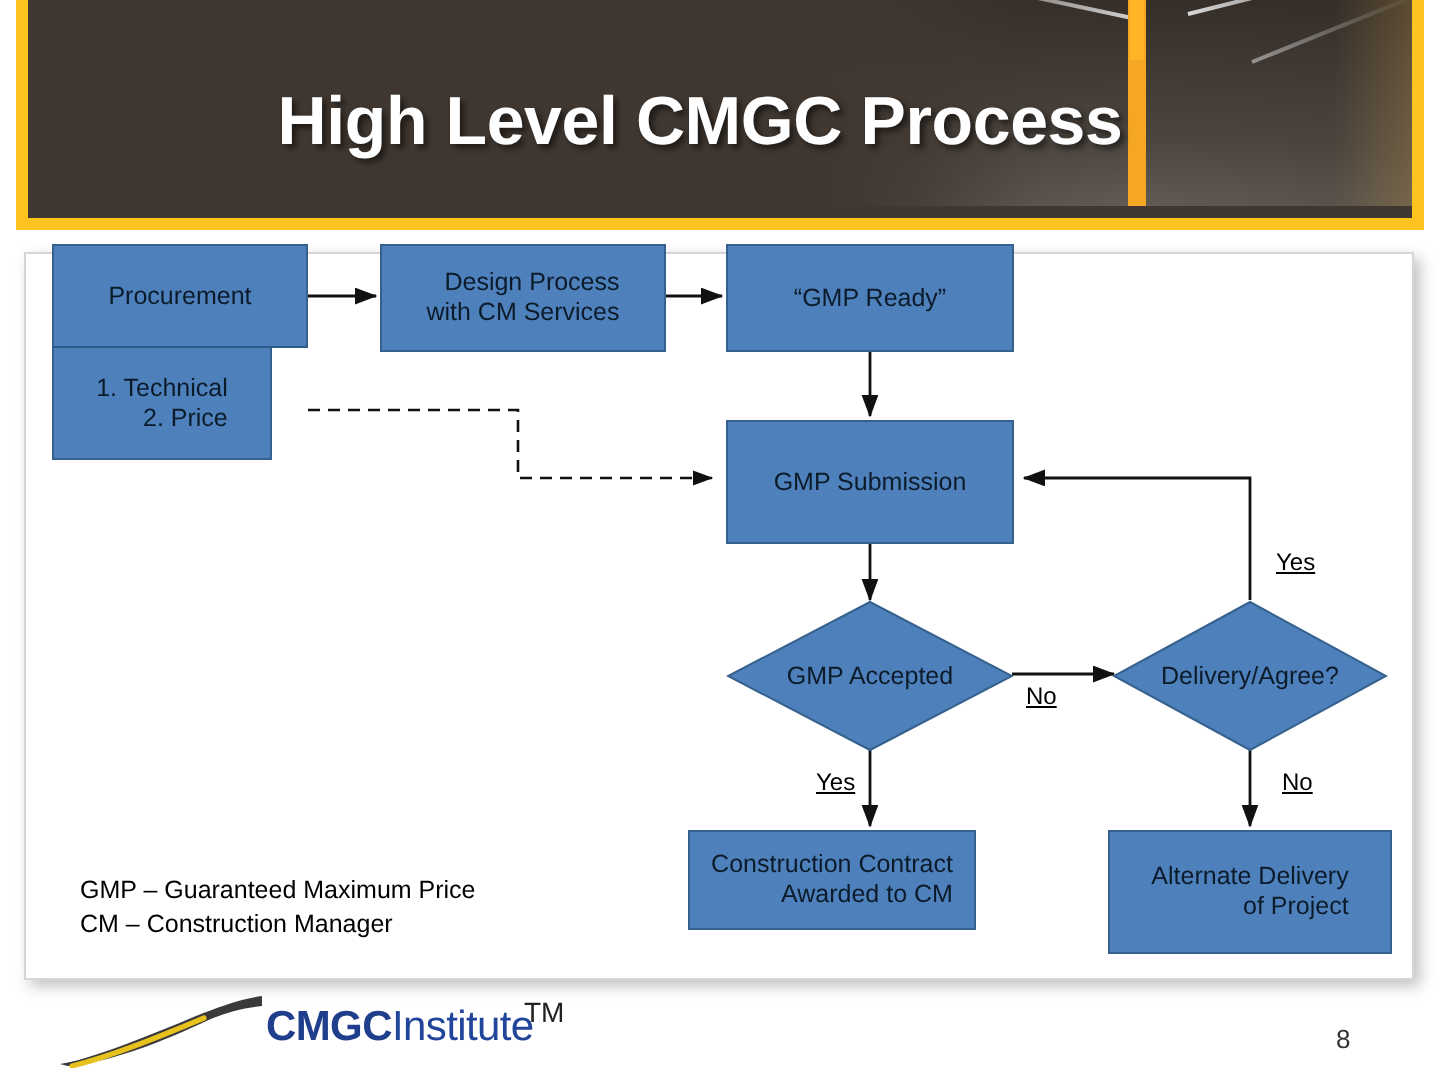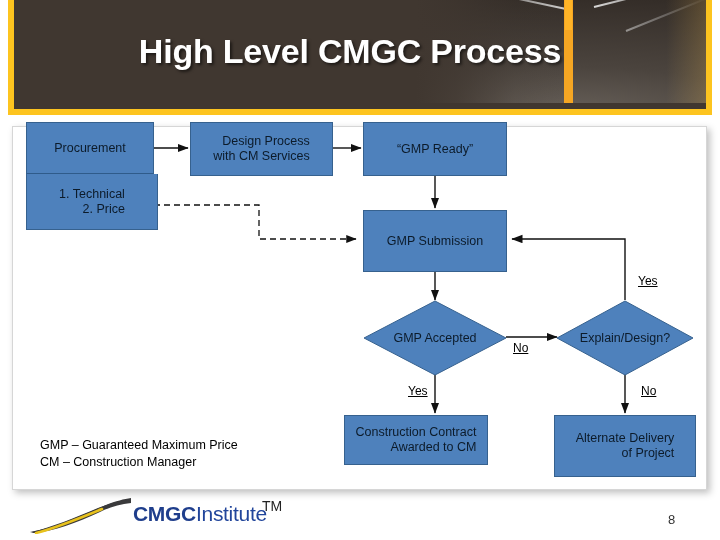--- a/index.html
+++ b/index.html
@@ -47,21 +47,21 @@
   .lane-right2{
     position:absolute;left:210px;top:30px;width:90px;height:2px;
     background:linear-gradient(to left,rgba(255,255,255,0) 0%,rgba(220,220,220,.55) 100%);
     transform:rotate(-22deg);transform-origin:left center;
   }
   .shoulder-glow{
     position:absolute;right:0;top:0;width:40px;height:103px;
     background:linear-gradient(to left,rgba(255,200,90,.20),rgba(0,0,0,0));
   }
   .banner-title{
-    position:absolute;left:0;top:0;width:100%;height:103px;
+    position:absolute;left:0;top:10px;width:100%;height:103px;
     display:flex;align-items:center;justify-content:center;
     color:#ffffff;
     font-size:34px;font-weight:bold;
     letter-spacing:-0.2px;
     text-shadow:2px 2px 3px rgba(0,0,0,.55);
     padding-right:20px;box-sizing:border-box;
     z-index:5;
   }
 
   
@@ -163,21 +163,21 @@
 
       <line x1="625" y1="374" x2="625" y2="413" stroke="#111" stroke-width="1.4" marker-end="url(#arrow)"></line>
 
       <path d="M625,300 L625,239 L512,239" fill="none" stroke="#111" stroke-width="1.4" marker-end="url(#arrow)"></path>
     </svg>
 
     <div class="node" style="left:26px;top:122px;width:128px;height:52px;border-bottom-color:#2F5B8A;">
       <span>Procurement</span>
     </div>
 
-    <div class="node" style="left:26px;top:174px;width:132px;height:56px;border-top:none;white-space:pre-line;">
+    <div class="node" style="left:26px;top:174px;width:110px;height:56px;border-top:none;white-space:pre-line;">
       <span>1. Technical
 2. Price</span>
     </div>
 
     <div class="node" style="left:190px;top:122px;width:143px;height:54px;white-space:pre-line;">
       <span>Design Process
 with CM Services</span>
     </div>
 
     <div class="node" style="left:363px;top:122px;width:144px;height:54px;">
@@ -192,21 +192,21 @@
       <svg width="144" height="76" style="position:absolute;left:0;top:0;">
         <polygon points="72,1 143,38 72,75 1,38" fill="#4E81BC" stroke="#36618E" stroke-width="1"></polygon>
       </svg>
       <div class="dlabel">GMP Accepted</div>
     </div>
 
     <div class="diamond" style="left:556px;top:300px;width:138px;height:76px;">
       <svg width="138" height="76" style="position:absolute;left:0;top:0;">
         <polygon points="69,1 137,38 69,75 1,38" fill="#4E81BC" stroke="#36618E" stroke-width="1"></polygon>
       </svg>
-      <div class="dlabel">Explain/Design?</div>
+      <div class="dlabel">Delivery/Agree?</div>
     </div>
 
     <div class="node" style="left:344px;top:415px;width:144px;height:50px;white-space:pre-line;">
       <span>Construction Contract
 Awarded to CM</span>
     </div>
 
     <div class="node" style="left:554px;top:415px;width:142px;height:62px;white-space:pre-line;">
       <span>Alternate Delivery
 of Project</span>

